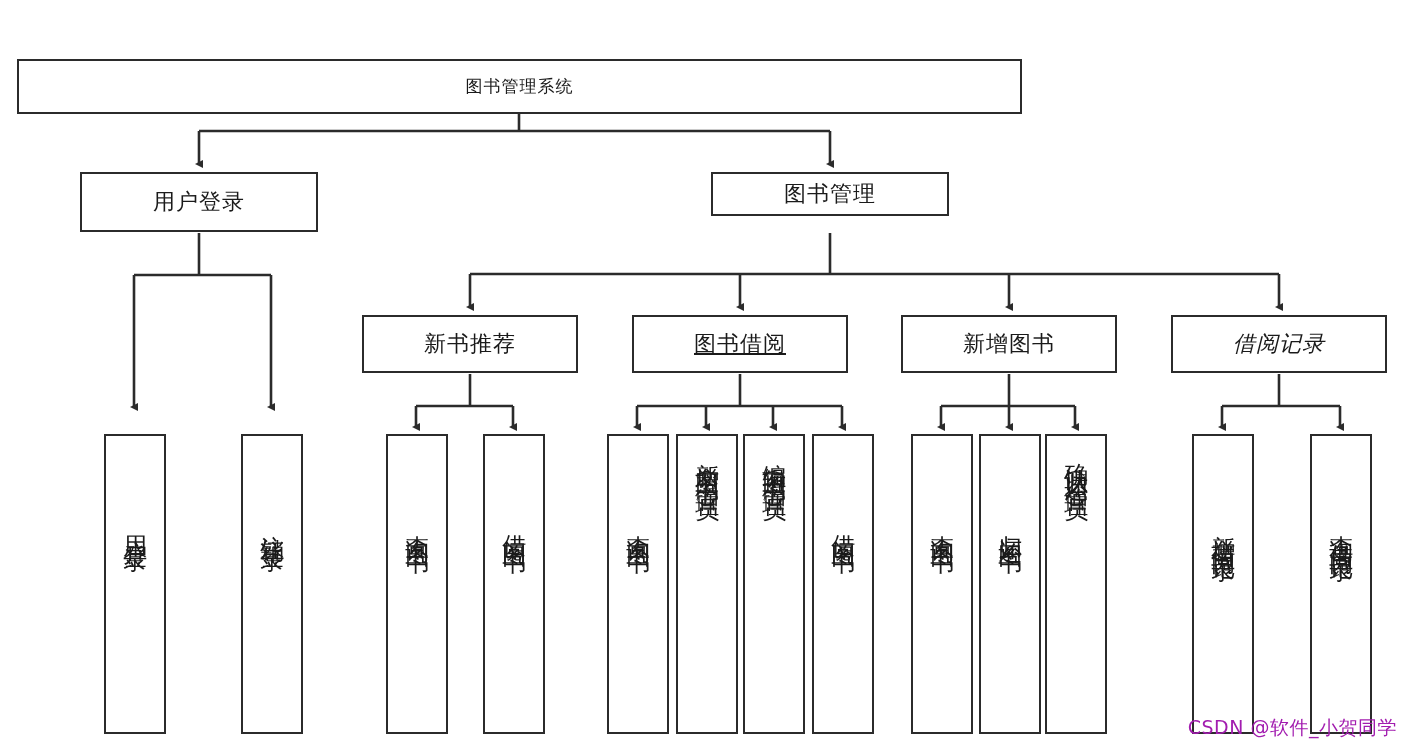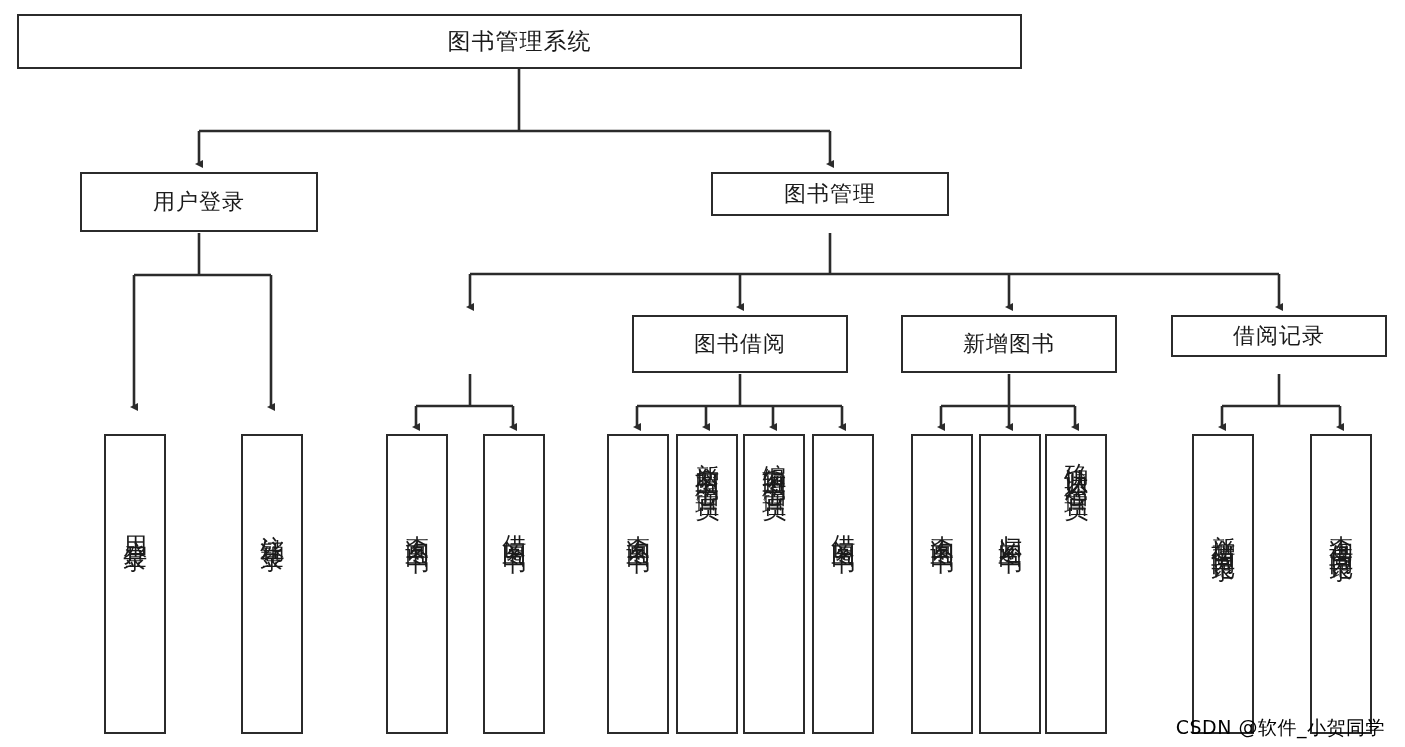--- a/index.html
+++ b/index.html
@@ -34,44 +34,45 @@
     display: flex;
     align-items: center;
     justify-content: center;
     color: #1a1a1a;
   }
   .node.horiz {
     font-size: 22px;
     letter-spacing: 1px;
   }
   .node.root {
-    font-size: 23px;
+    font-size: 17px;
+    margin-top: 45px;
   }
   .node.leaf {
     align-items: flex-start;
     justify-content: center;
     padding-top: 8px;
   }
   .vtext {
     writing-mode: vertical-rl;
     text-orientation: upright;
     font-size: 24px;
     line-height: 1.18;
     letter-spacing: 5px;
     white-space: nowrap;
     color: #1a1a1a;
   }
   .leaf-mid .vtext { margin-top: 72px; }
   .leaf-tall .vtext { margin-top: 0px; }
   .watermark {
     position: absolute;
-    right: 20px;
+    right: 8px;
     bottom: 6px;
     font-size: 19px;
-    color: #000000;
+    color: #a21caf;
     letter-spacing: 0.5px;
     white-space: nowrap;
   }
 </style>
 </head>
 <body>
 
 <div id="canvas">
 
   <svg id="edges" viewBox="0 0 1405 747" xmlns="http://www.w3.org/2000/svg">
@@ -132,30 +133,33 @@
   </div>
 
   <div class="node horiz" style="left:80px; top:172px; width:238px; height:60px;">
     <span>用户登录</span>
   </div>
 
   <div class="node horiz" style="left:711px; top:172px; width:238px; height:44px;">
     <span>图书管理</span>
   </div>
 
-
-  <div class="node horiz" style="left:632px; top:315px; width:216px; height:58px;">
+  <div class="node horiz" style="left:362px; top:315px; width:216px; height:58px;">
+    <span>新书推荐</span>
+  </div>
+
+  <div class="node horiz" style="left:632px; top:315px; width:216px; height:58px;text-decoration:underline;">
     <span>图书借阅</span>
   </div>
 
   <div class="node horiz" style="left:901px; top:315px; width:216px; height:58px;">
     <span>新增图书</span>
   </div>
 
-  <div class="node horiz" style="left:1171px; top:315px; width:216px; height:42px;">
+  <div class="node horiz" style="left:1171px; top:315px; width:216px; height:58px;font-style:italic;">
     <span>借阅记录</span>
   </div>
 
   <div class="node leaf leaf-mid" style="left:104px; top:434px; width:62px; height:300px;">
     <span class="vtext">用户登录</span>
   </div>
 
   <div class="node leaf leaf-mid" style="left:241px; top:434px; width:62px; height:300px;">
     <span class="vtext">注销登录</span>
   </div>

